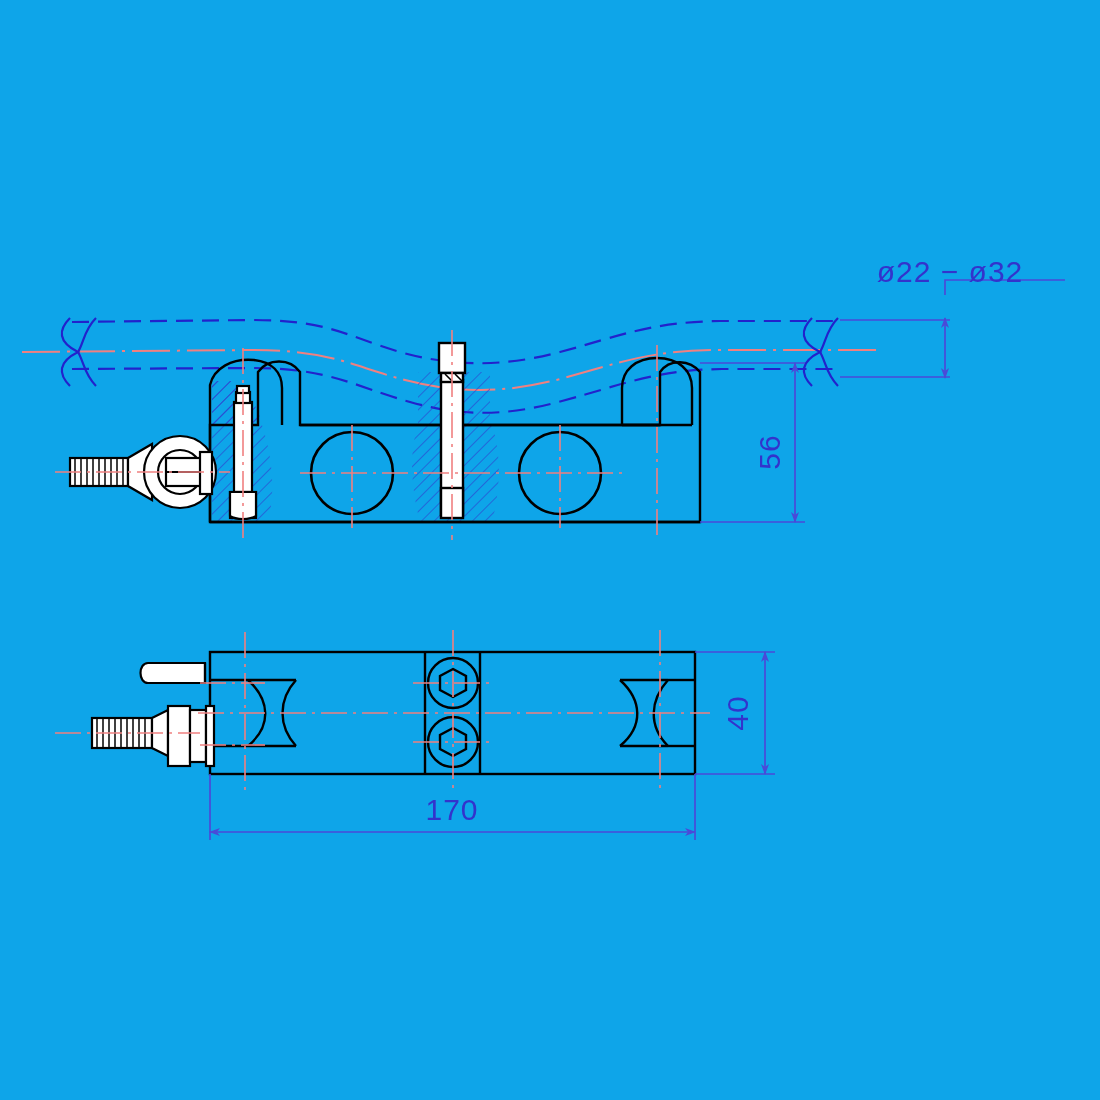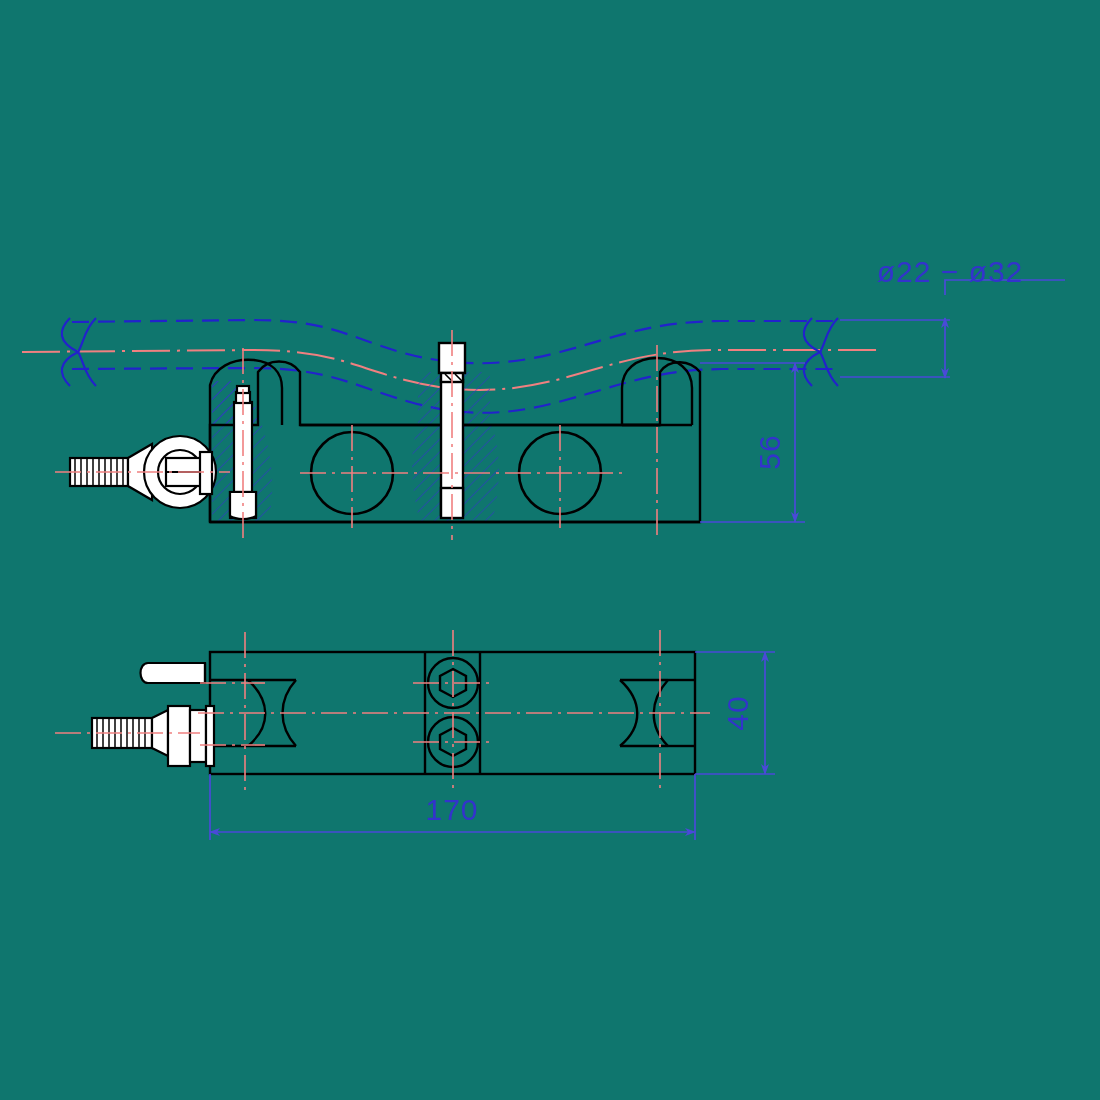--- a/index.html
+++ b/index.html
@@ -10,21 +10,21 @@
   body {
     width: 1100px;
     height: 1100px;
     font-family: "Liberation Sans", sans-serif;
     overflow: hidden;
   }
   #drawing-root {
     position: relative;
     width: 1100px;
     height: 1100px;
-    background: #0f766e;
+    background: #0ea5e9;
   }
   svg.cad {
     position: absolute;
     left: 0;
     top: 0;
     width: 1100px;
     height: 1100px;
     display: block;
   }
   text.dim-text {

